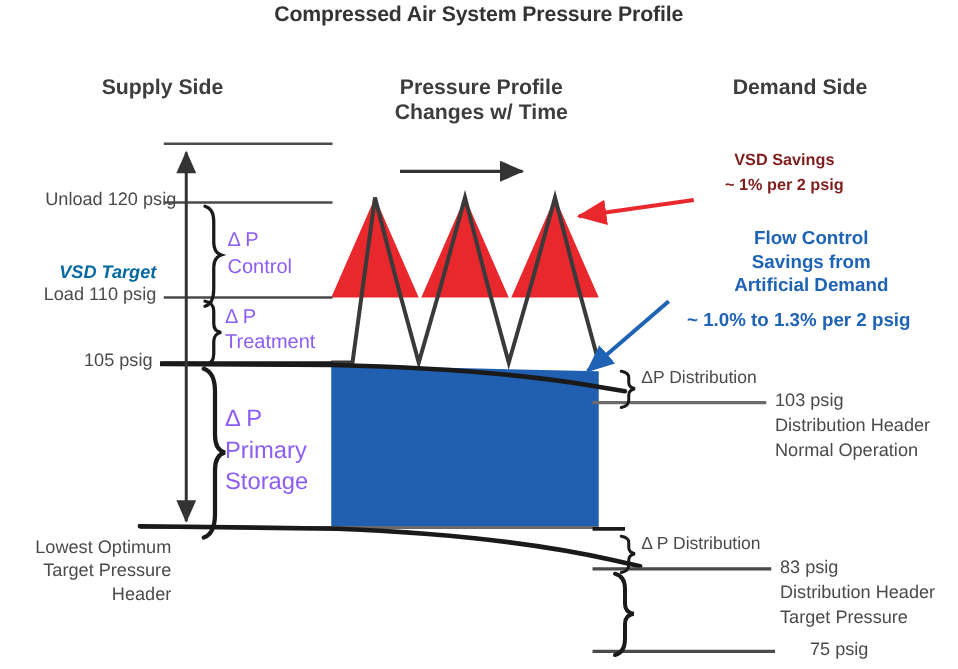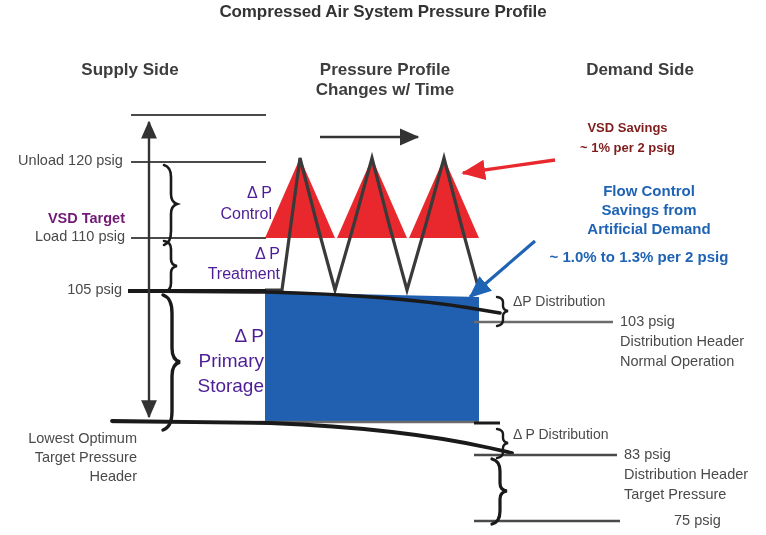--- a/index.html
+++ b/index.html
@@ -39,26 +39,26 @@
   .heading {
     font-size: 17px; font-weight: bold; color: #3d3d3d;
   }
   .axis-lbl {
     font-size: 14.5px; color: #4a4a4a;
   }
   .axis-lbl-r {
     font-size: 14.5px; color: #4a4a4a;
   }
   .delta-lbl {
-    font-size: 16px; color: #4c1d95; text-align: right;
+    font-size: 16px; color: #8b5cf6; text-align: left;
   }
   .delta-lbl.big { font-size: 19px; }
   .dist-lbl { font-size: 14px; color: #4a4a4a; }
   .vsd-target {
-    font-size: 14.5px; font-weight: bold; color: #701a75;
+    font-size: 14.5px; font-weight: bold; color: #0369a1; font-style: italic;
   }
   .callout-red {
     font-size: 13px; font-weight: bold; color: #7f1d1d;
     text-align: center; line-height: 1.25;
   }
   .callout-blue {
     font-size: 15px; font-weight: bold; color: #1f63b5;
     text-align: center; line-height: 1.25;
   }
   .ralign { text-align: right; }
@@ -163,21 +163,21 @@
     </g>
   </svg>
 
   <div class="lbl title" style="left:0; top:2px; width:766px; text-align:center;">Compressed Air System Pressure Profile</div>
 
   <div class="lbl heading" style="left:30px; top:60px; width:200px; text-align:center;">Supply Side</div>
   <div class="lbl heading" style="left:280px; top:60px; width:210px; text-align:center;">Pressure Profile</div>
   <div class="lbl heading" style="left:280px; top:80px; width:210px; text-align:center;">Changes w/ Time</div>
   <div class="lbl heading" style="left:540px; top:60px; width:200px; text-align:center;">Demand Side</div>
 
-  <div class="lbl axis-lbl ralign" style="left:0; top:152px; width:141px;text-align:center;">Unload 120 psig</div>
+  <div class="lbl axis-lbl ralign" style="left:0; top:152px; width:141px;">Unload 120 psig</div>
   <div class="lbl vsd-target ralign" style="left:0; top:210px; width:125px;">VSD Target</div>
   <div class="lbl axis-lbl ralign" style="left:0; top:228px; width:125px;">Load 110 psig</div>
   <div class="lbl axis-lbl ralign" style="left:0; top:281px; width:122px;">105 psig</div>
 
   <div class="lbl axis-lbl ralign" style="left:0; top:430px; width:137px;">Lowest Optimum</div>
   <div class="lbl axis-lbl ralign" style="left:0; top:449px; width:137px;">Target Pressure</div>
   <div class="lbl axis-lbl ralign" style="left:0; top:468px; width:137px;">Header</div>
 
   <div class="lbl delta-lbl" style="left:182px; top:184px; width:90px;">Δ P</div>
   <div class="lbl delta-lbl" style="left:182px; top:205px; width:90px;">Control</div>
@@ -193,21 +193,21 @@
   <div class="lbl dist-lbl" style="left:513px; top:427px;">Δ P Distribution</div>
 
   <div class="lbl axis-lbl-r" style="left:620px; top:313px;">103 psig</div>
   <div class="lbl axis-lbl-r" style="left:620px; top:333px;">Distribution Header</div>
   <div class="lbl axis-lbl-r" style="left:620px; top:353px;">Normal Operation</div>
 
   <div class="lbl axis-lbl-r" style="left:624px; top:446px;">83 psig</div>
   <div class="lbl axis-lbl-r" style="left:624px; top:466px;">Distribution Header</div>
   <div class="lbl axis-lbl-r" style="left:624px; top:486px;">Target Pressure</div>
 
-  <div class="lbl axis-lbl-r" style="left:674px; top:512px;">75 psig</div>
+  <div class="lbl axis-lbl-r" style="left:648px; top:512px;">75 psig</div>
 
   <div class="lbl callout-red" style="left:520px; top:120px; width:215px;">VSD Savings</div>
   <div class="lbl callout-red" style="left:520px; top:140px; width:215px;">~ 1% per 2 psig</div>
 
   <div class="lbl callout-blue" style="left:540px; top:182px; width:218px;">Flow Control</div>
   <div class="lbl callout-blue" style="left:540px; top:201px; width:218px;">Savings from</div>
   <div class="lbl callout-blue" style="left:540px; top:220px; width:218px;">Artificial Demand</div>
   <div class="lbl callout-blue" style="left:516px; top:248px; width:246px;">~ 1.0% to 1.3% per 2 psig</div>
 
 </div>

